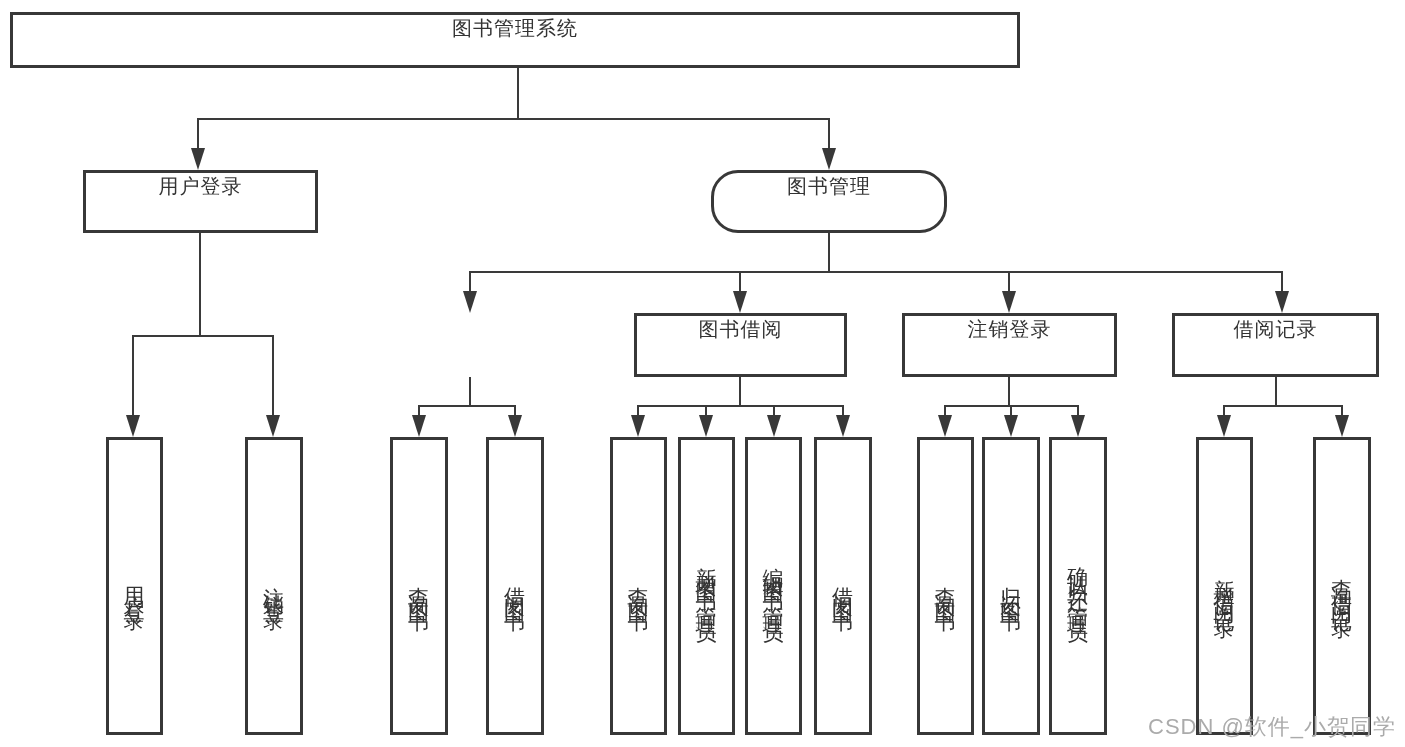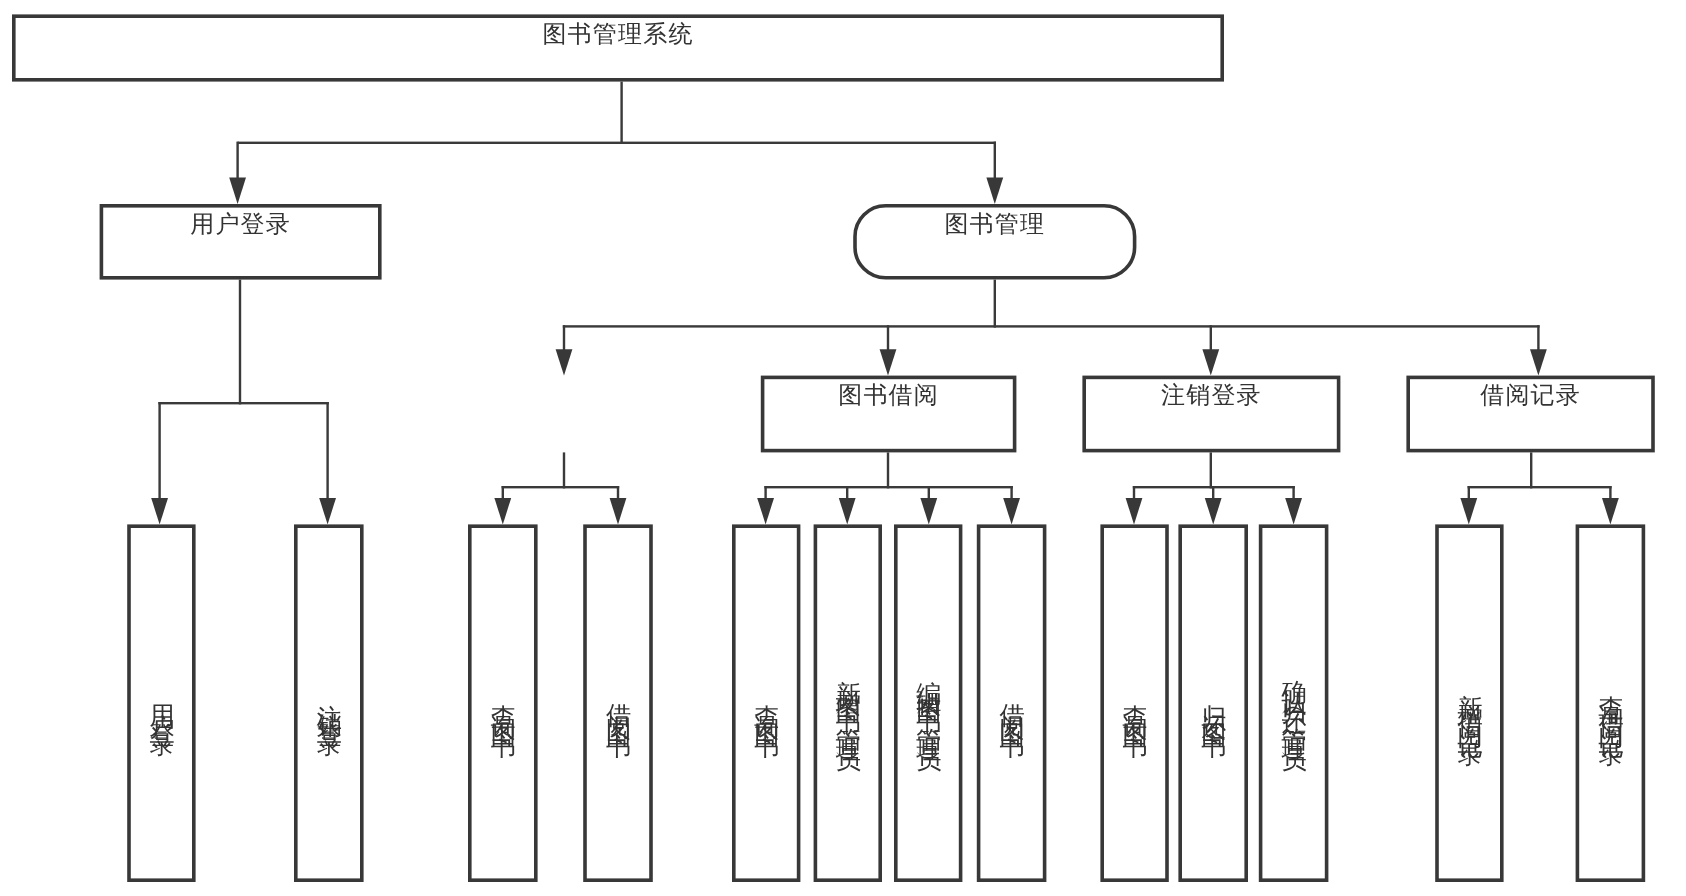--- a/index.html
+++ b/index.html
@@ -175,14 +175,15 @@
     <span class="vtext">确认归还（管理员）</span>
   </div>
 
   <div class="vnode" style="left:1196px;top:437px;width:57px;height:298px;">
     <span class="vtext">新增借阅记录</span>
   </div>
   <div class="vnode" style="left:1313px;top:437px;width:58px;height:298px;">
     <span class="vtext">查询借阅记录</span>
   </div>
 
+  <div class="watermark">CSDN @软件_小贺同学</div>
 
 </div>
 
 </body></html>

